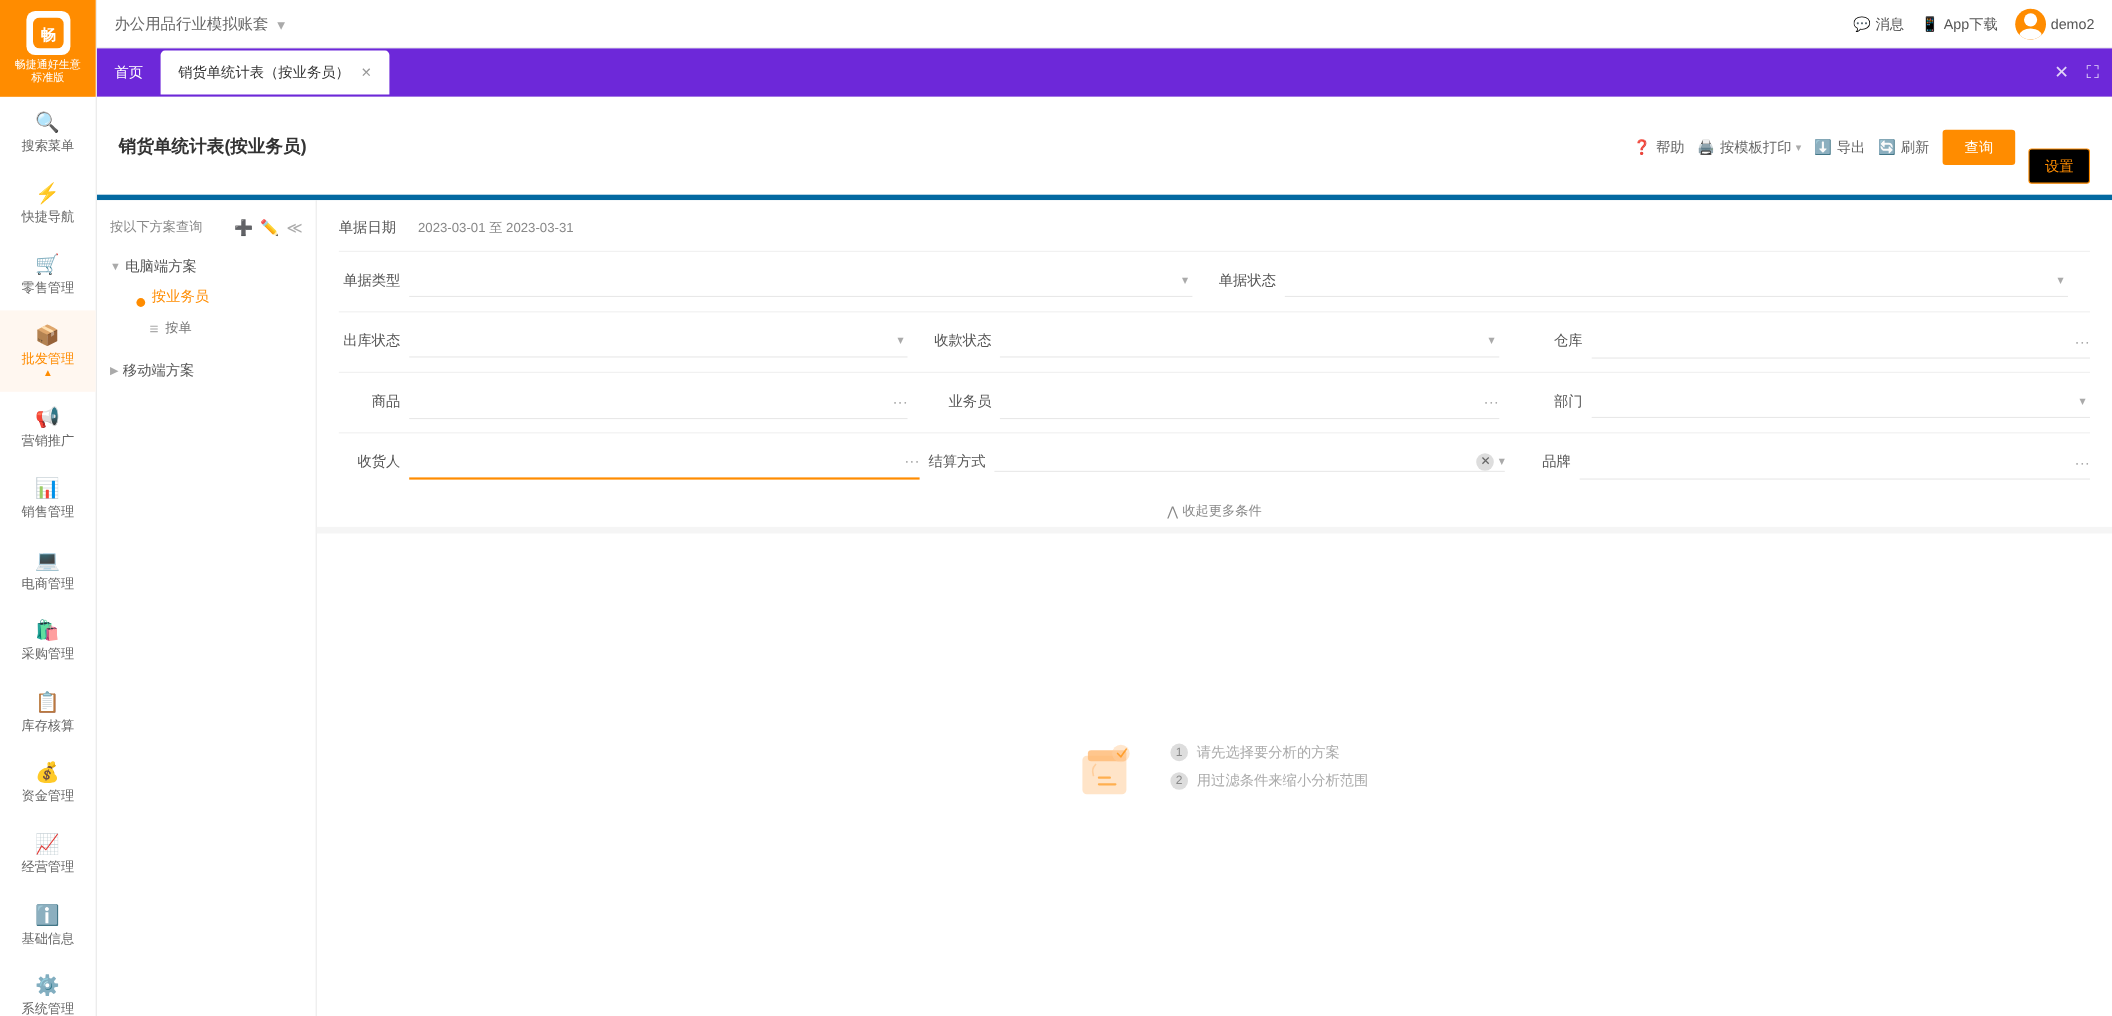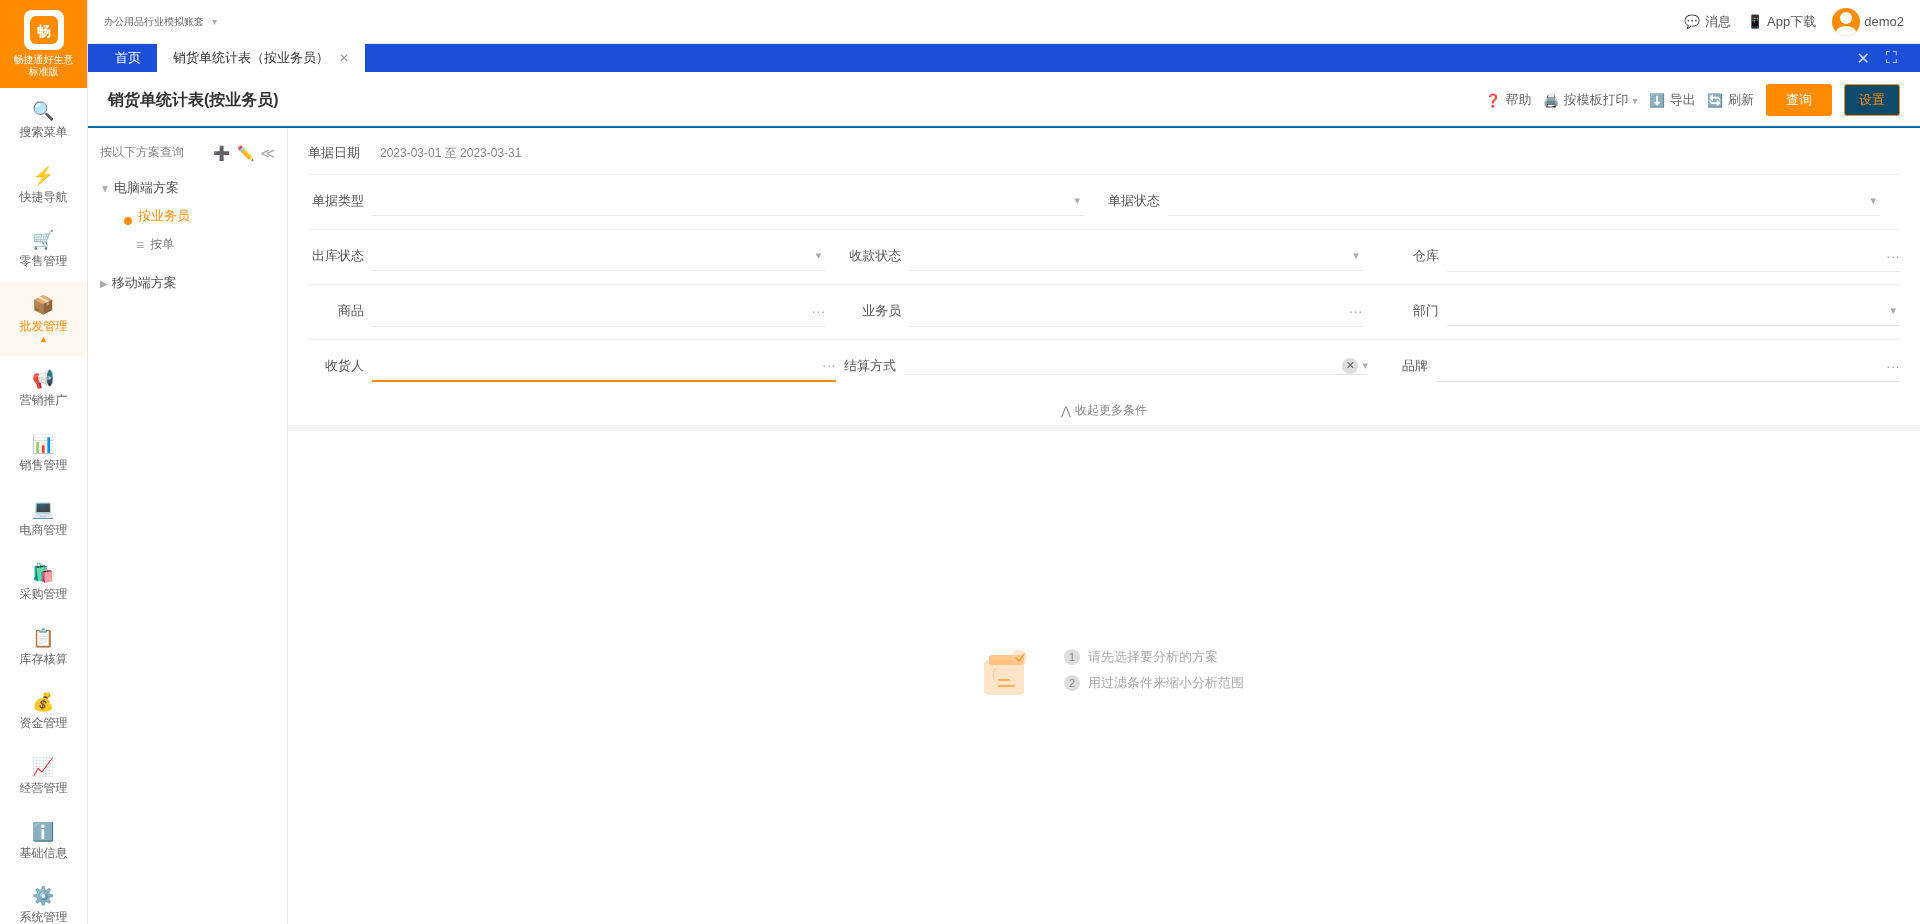--- a/index.html
+++ b/index.html
@@ -15,44 +15,44 @@
     .sidebar-item { width: 100%; padding: 12px 5px; display: flex; flex-direction: column; align-items: center; cursor: pointer; color: #666; font-size: 12px; border-bottom: none; transition: background 0.2s; }
     .sidebar-item.active { color: #ff8c00; background: #fff7f0; }
     .sidebar-item .icon { font-size: 18px; margin-bottom: 3px; }
     .sidebar-item .label { text-align: center; line-height: 1.3; }
 
     
     .main { flex: 1; display: flex; flex-direction: column; height: 100%; overflow: hidden; }
 
     
     .topbar { height: 44px; background: #fff; border-bottom: 1px solid #e8e8e8; display: flex; align-items: center; padding: 0 16px; justify-content: space-between; }
-    .topbar-left { display: flex; align-items: center; gap: 8px; color: #666; font-size: 10px; }
+    .topbar-left { display: flex; align-items: center; gap: 8px; color: #666; font-size: 14px; }
     .topbar-right { display: flex; align-items: center; gap: 16px; color: #555; font-size: 13px; }
     .topbar-right-item { display: flex; align-items: center; gap: 4px; cursor: pointer; }
     .avatar { width: 28px; height: 28px; border-radius: 50%; background: #ff8c00; display: flex; align-items: center; justify-content: center; color: #fff; font-size: 12px; overflow: hidden; }
 
     
-    .tabbar { height: 28px; background: #1d4ed8; display: flex; align-items: center; padding: 0 11px; }
+    .tabbar { height: 44px; background: #6d28d9; display: flex; align-items: center; padding: 0 0; }
     .tab { height: 40px; display: flex; align-items: center; padding: 0 16px; cursor: pointer; font-size: 13px; color: rgba(255,255,255,0.85); gap: 6px; }
     .tab.home { color: #fff; }
     .tab.active { background: #fff; color: #333; border-radius: 4px 4px 0 0; margin-top: 0; }
     .tab-close { font-size: 12px; color: #999; cursor: pointer; margin-left: 4px; }
     .tabbar-actions { margin-left: auto; display: flex; align-items: center; padding-right: 8px; gap: 8px; }
     .tabbar-action-btn { color: rgba(255,255,255,0.8); background: none; border: none; cursor: pointer; font-size: 16px; padding: 4px; }
 
     
     .content { flex: 1; background: #f5f5f5; overflow-y: auto; display: flex; flex-direction: column; }
 
     
-    .page-header { background: #fff; padding: 12px 20px 10px; display: flex; align-items: center; justify-content: space-between; border-bottom: 2px solid #0369a1; }
+    .page-header { background: #fff; padding: 12px 20px 10px; display: flex; align-items: center; justify-content: space-between; border-bottom: 5px solid #0369a1; }
     .page-title { font-size: 16px; font-weight: bold; color: #333; }
     .page-actions { display: flex; align-items: center; gap: 12px; font-size: 13px; color: #666; }
     .page-action-item { display: flex; align-items: center; gap: 4px; cursor: pointer; }
     .btn-query { background: #ff8c00; color: #fff; border: none; border-radius: 3px; padding: 6px 20px; cursor: pointer; font-size: 13px; height: 32px; }
-    .btn-settings { background: #0c4a6e; color: #ff8c00; border: 1px solid #ff8c00; border-radius: 3px; padding: 6px 14px; cursor: pointer; font-size: 13px; height: 32px; }
+    .btn-settings { background: #000000; color: #ff8c00; border: 1px solid #ff8c00; border-radius: 3px; padding: 6px 14px; cursor: pointer; font-size: 13px; height: 32px; margin-top: 35px; }
 
     
     .inner-layout { display: flex; flex: 1; }
 
     
     .left-panel { width: 200px; background: #fff; border-right: 1px solid #e8e8e8; padding: 10px 0; }
     .left-panel-header { display: flex; align-items: center; justify-content: space-between; padding: 6px 12px; font-size: 13px; color: #555; }
     .left-panel-title { font-size: 12px; color: #888; }
     .left-panel-icons { display: flex; gap: 6px; align-items: center; }
     .lp-icon { color: #aaa; cursor: pointer; font-size: 14px; }

